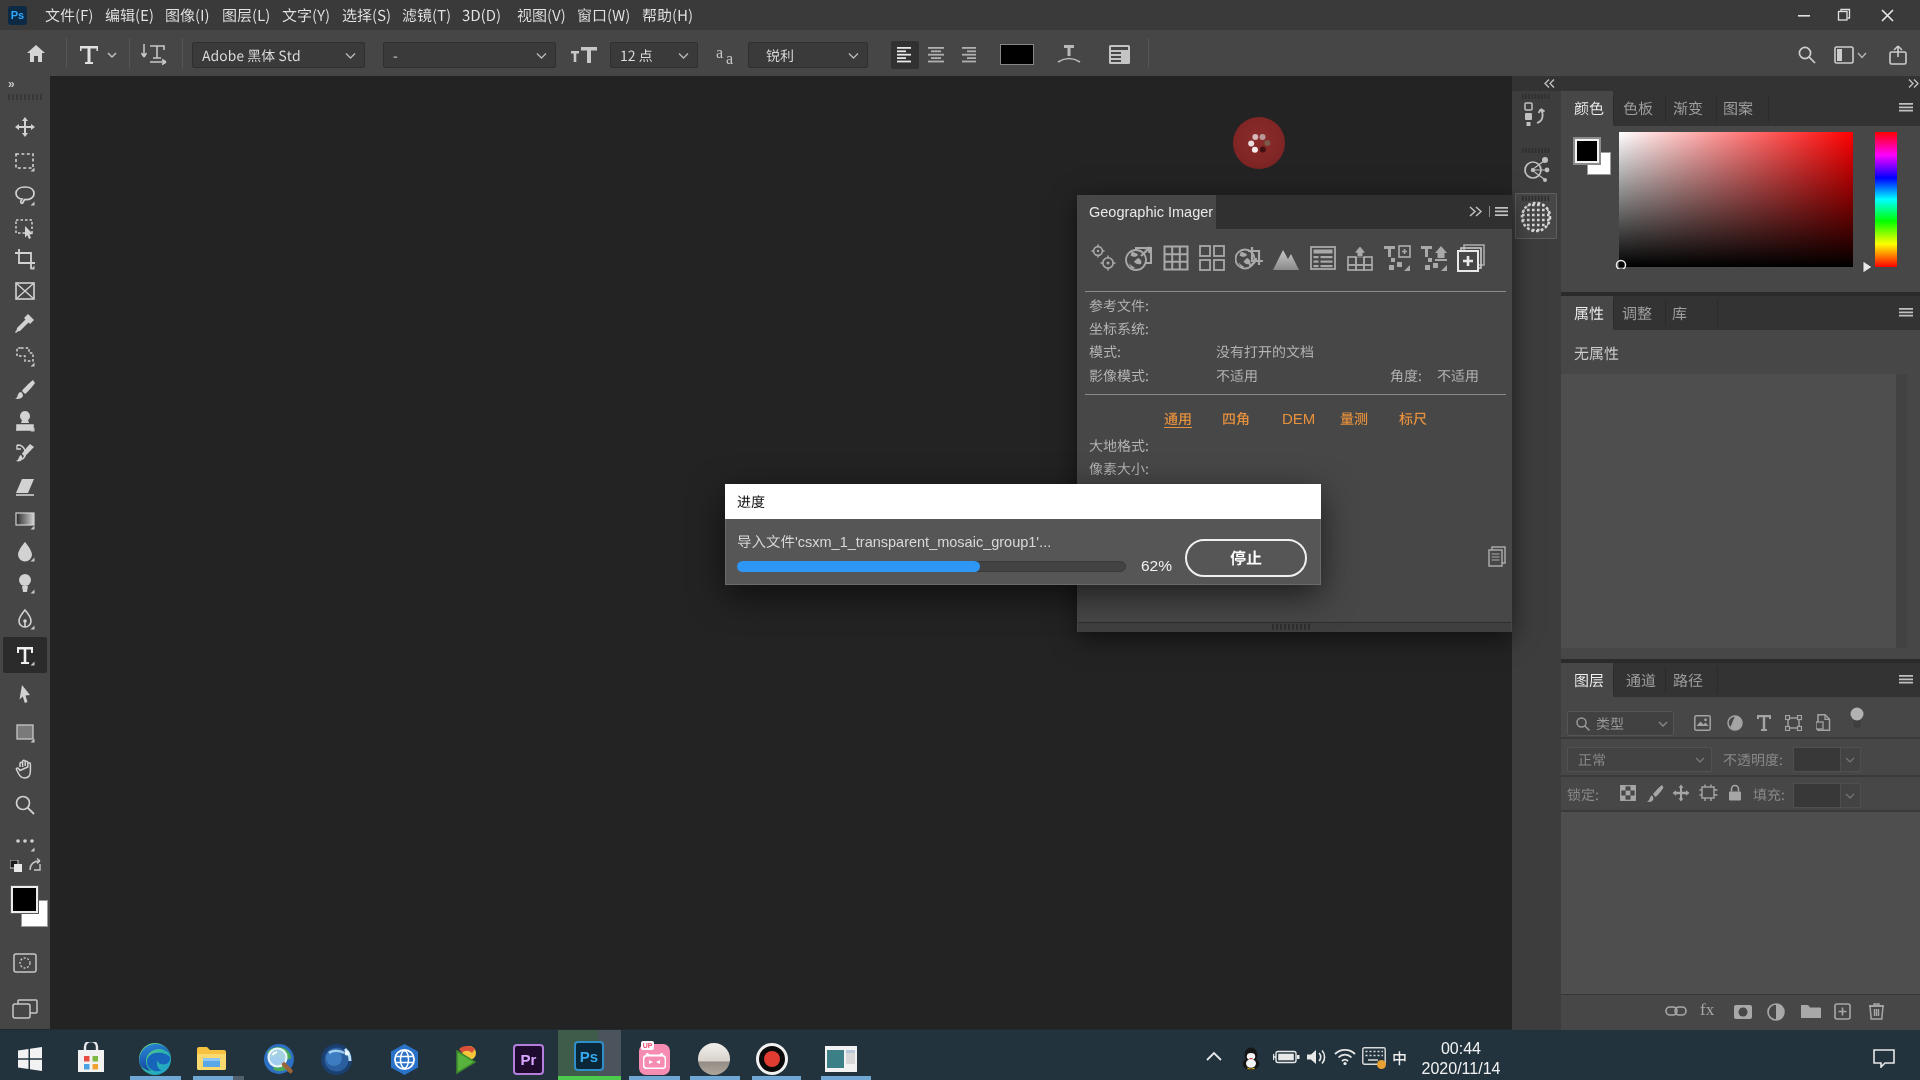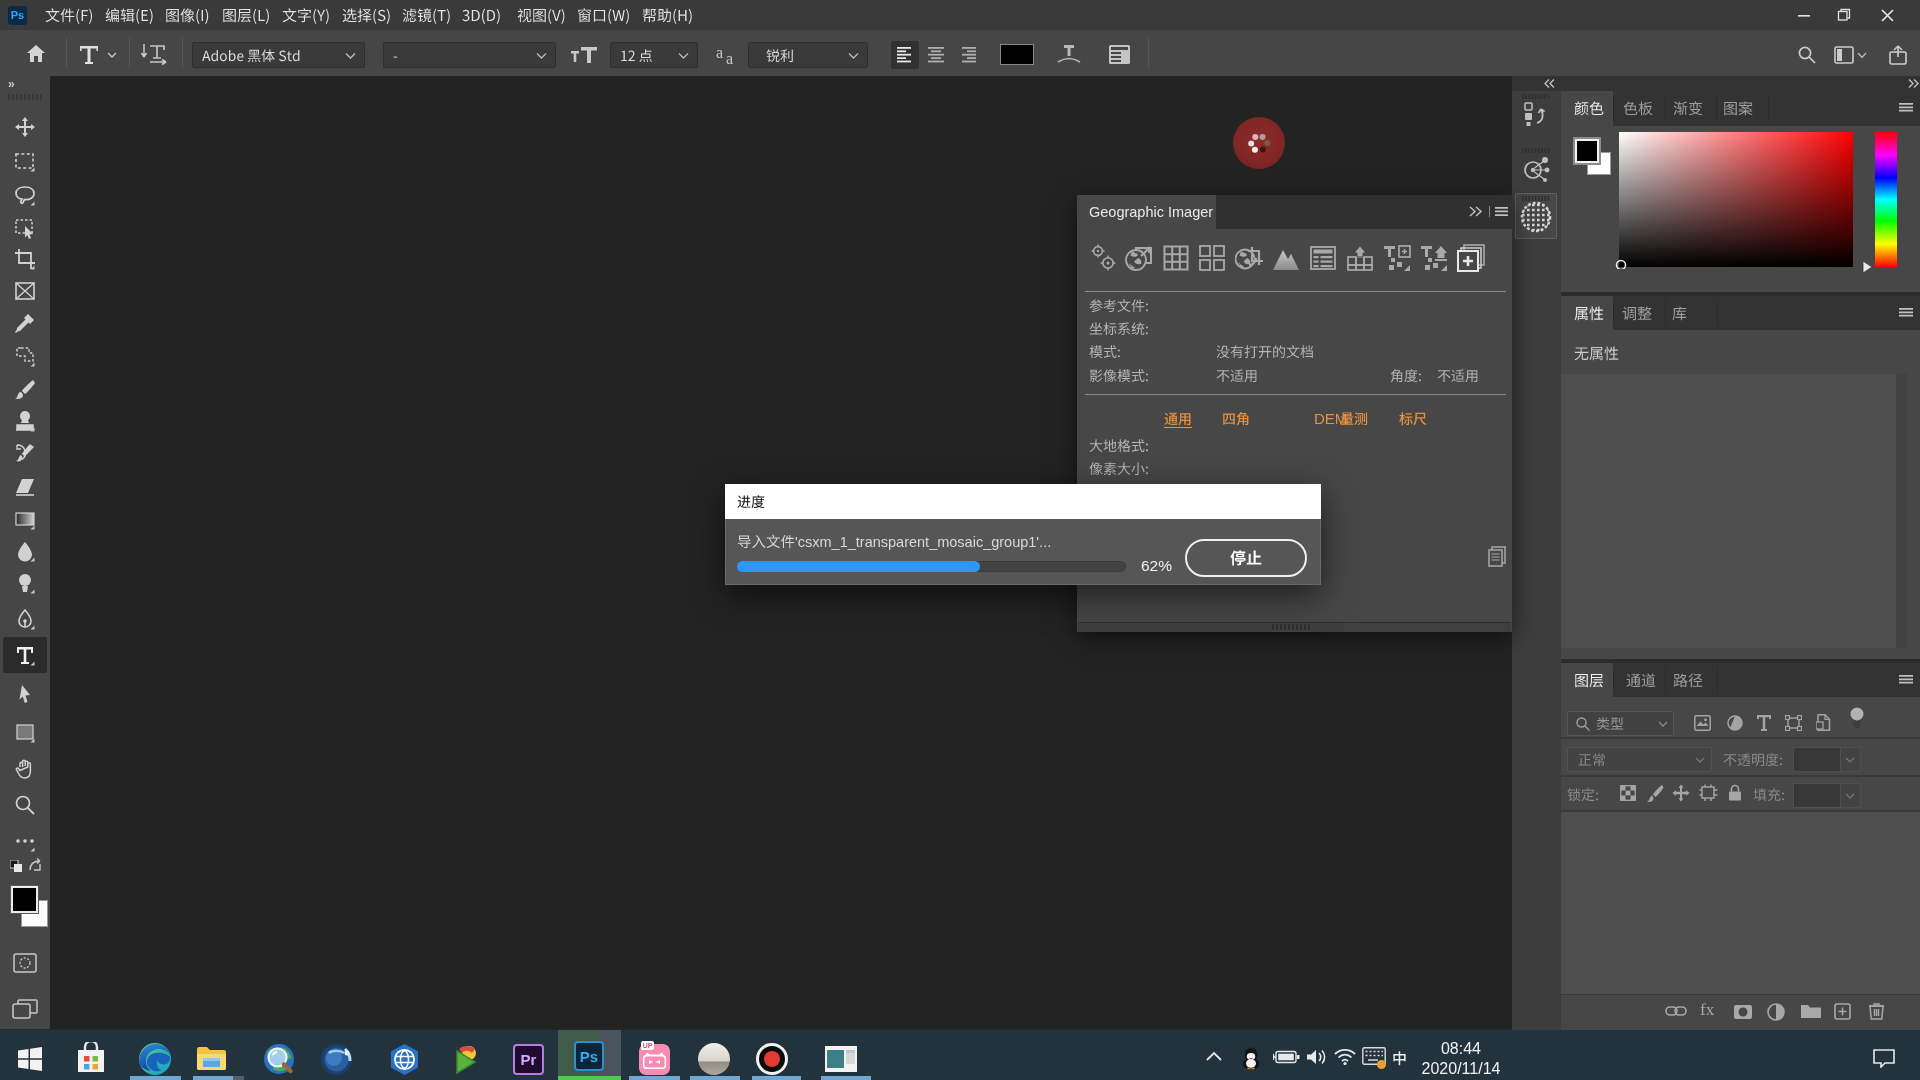--- a/index.html
+++ b/index.html
@@ -648,21 +648,21 @@
 <svg width="44" height="21" viewBox="0 -16 44 21" style="position:absolute;overflow:visible;left:1437px;top:365px">
     <path d="M7.8 -6.7C9.5 -5.6 11.6 -3.9 12.6 -2.8L13.4 -3.7C12.4 -4.7 10.3 -6.3 8.6 -7.4ZM1.0 -10.8V-9.7H7.2C5.8 -7.3 3.4 -4.9 0.6 -3.6C0.8 -3.3 1.2 -2.9 1.3 -2.6C3.3 -3.7 5.0 -5.1 6.4 -6.7V1.1H7.6V-8.2C7.9 -8.7 8.2 -9.2 8.5 -9.7H13.0V-10.8Z M14.9 -10.7C15.6 -10.0 16.5 -9.0 16.9 -8.4L17.8 -9.0C17.3 -9.7 16.4 -10.6 15.6 -11.3ZM20.4 -4.7H25.3V-2.5H20.4ZM17.5 -6.8H14.5V-5.8H16.5V-1.4C15.9 -1.2 15.2 -0.6 14.5 0.0L15.2 0.9C15.9 0.0 16.6 -0.7 17.1 -0.7C17.4 -0.7 17.9 -0.3 18.5 0.0C19.5 0.6 20.7 0.7 22.3 0.7C23.7 0.7 26.2 0.7 27.2 0.6C27.2 0.3 27.3 -0.2 27.5 -0.5C26.1 -0.3 24.0 -0.2 22.4 -0.2C20.8 -0.2 19.6 -0.3 18.7 -0.8C18.1 -1.1 17.8 -1.4 17.5 -1.5ZM19.4 -5.6V-1.6H26.4V-5.6H23.4V-7.4H27.3V-8.3H23.4V-10.2C24.6 -10.3 25.7 -10.5 26.5 -10.8L26.0 -11.7C24.3 -11.1 21.3 -10.8 18.9 -10.6C19.0 -10.4 19.1 -10.0 19.2 -9.8C20.2 -9.8 21.3 -9.9 22.4 -10.0V-8.3H18.3V-7.4H22.4V-5.6Z M30.1 -10.8V-5.7C30.1 -3.7 30.0 -1.2 28.4 0.5C28.7 0.6 29.1 1.0 29.3 1.2C30.3 0.0 30.8 -1.6 31.0 -3.2H34.5V1.0H35.6V-3.2H39.4V-0.3C39.4 -0.1 39.3 0.0 39.0 0.0C38.7 0.1 37.8 0.1 36.8 0.0C36.9 0.3 37.1 0.8 37.2 1.0C38.5 1.1 39.3 1.0 39.8 0.9C40.2 0.7 40.4 0.4 40.4 -0.3V-10.8ZM31.2 -9.8H34.5V-7.5H31.2ZM39.4 -9.8V-7.5H35.6V-9.8ZM31.2 -6.5H34.5V-4.2H31.1C31.2 -4.7 31.2 -5.2 31.2 -5.7ZM39.4 -6.5V-4.2H35.6V-6.5Z" fill="#b5b5b5"></path>
   </svg>
 <svg width="30" height="21" viewBox="0 -16 30 21" style="position:absolute;overflow:visible;left:1164px;top:408px">
     <path d="M0.8 -10.5C1.6 -9.8 2.7 -8.8 3.2 -8.1L4.2 -9.0C3.6 -9.6 2.5 -10.6 1.7 -11.3ZM3.7 -6.5H0.5V-5.3H2.4V-1.6C1.8 -1.3 1.1 -0.7 0.5 -0.0L1.3 1.1C1.9 0.2 2.6 -0.7 3.1 -0.7C3.4 -0.7 3.9 -0.2 4.4 0.1C5.4 0.7 6.6 0.9 8.3 0.9C9.8 0.9 12.2 0.8 13.2 0.7C13.3 0.4 13.5 -0.2 13.6 -0.5C12.2 -0.4 9.9 -0.3 8.3 -0.3C6.8 -0.3 5.6 -0.4 4.6 -0.9C4.2 -1.2 3.9 -1.4 3.7 -1.6ZM5.1 -11.3V-10.3H10.6C10.2 -9.9 9.6 -9.6 9.0 -9.3C8.4 -9.6 7.7 -9.9 7.1 -10.1L6.2 -9.4C7.0 -9.1 7.9 -8.7 8.7 -8.3H5.1V-1.1H6.3V-3.3H8.3V-1.1H9.5V-3.3H11.6V-2.3C11.6 -2.1 11.6 -2.1 11.4 -2.1C11.3 -2.1 10.7 -2.1 10.1 -2.1C10.3 -1.8 10.4 -1.3 10.5 -1.0C11.4 -1.0 12.0 -1.0 12.4 -1.2C12.8 -1.4 12.9 -1.7 12.9 -2.3V-8.3H11.0L11.1 -8.3C10.8 -8.5 10.5 -8.6 10.2 -8.8C11.2 -9.4 12.2 -10.1 12.9 -10.8L12.1 -11.4L11.8 -11.3ZM11.6 -7.3V-6.3H9.5V-7.3ZM6.3 -5.3H8.3V-4.3H6.3ZM6.3 -6.3V-7.3H8.3V-6.3ZM11.6 -5.3V-4.3H9.5V-5.3Z M16.1 -10.8V-5.8C16.1 -3.8 15.9 -1.3 14.4 0.4C14.7 0.6 15.2 1.0 15.4 1.3C16.5 0.1 17.0 -1.5 17.2 -3.0H20.4V1.0H21.8V-3.0H25.2V-0.5C25.2 -0.2 25.1 -0.2 24.8 -0.2C24.6 -0.1 23.6 -0.1 22.7 -0.2C22.9 0.2 23.1 0.8 23.2 1.1C24.5 1.1 25.3 1.1 25.8 0.9C26.3 0.7 26.5 0.3 26.5 -0.5V-10.8ZM17.4 -9.6H20.4V-7.6H17.4ZM25.2 -9.6V-7.6H21.8V-9.6ZM17.4 -6.4H20.4V-4.3H17.3C17.4 -4.8 17.4 -5.3 17.4 -5.8ZM25.2 -6.4V-4.3H21.8V-6.4Z" fill="#e8913d"></path>
   </svg>
 <div style="position:absolute;left:1164px;top:427px;width:28px;height:1px;background:#e8913d;"></div>
 <svg width="30" height="21" viewBox="0 -16 30 21" style="position:absolute;overflow:visible;left:1222px;top:408px">
     <path d="M1.2 -10.6V0.7H2.5V-0.3H11.4V0.6H12.8V-10.6ZM2.5 -1.6V-9.3H4.8C4.7 -6.2 4.5 -4.5 2.6 -3.5C2.9 -3.2 3.2 -2.8 3.4 -2.4C5.7 -3.6 6.0 -5.7 6.1 -9.3H7.8V-5.2C7.8 -4.0 8.0 -3.5 9.2 -3.5C9.4 -3.5 10.3 -3.5 10.6 -3.5C10.9 -3.5 11.2 -3.5 11.4 -3.5V-1.6ZM9.0 -9.3H11.4V-3.9L11.4 -4.7C11.2 -4.6 10.8 -4.6 10.5 -4.6C10.3 -4.6 9.6 -4.6 9.4 -4.6C9.1 -4.6 9.0 -4.8 9.0 -5.2Z M17.9 -7.4H20.7V-5.9H17.9ZM17.9 -8.6H17.9C18.3 -9.0 18.6 -9.4 18.9 -9.8H22.6C22.3 -9.4 22.0 -8.9 21.6 -8.6ZM25.0 -7.4V-5.9H22.1V-7.4ZM18.5 -11.9C17.9 -10.5 16.6 -8.8 14.7 -7.6C15.0 -7.4 15.5 -6.9 15.7 -6.6C16.0 -6.8 16.3 -7.1 16.6 -7.3V-5.0C16.6 -3.3 16.4 -1.2 14.9 0.4C15.2 0.5 15.7 1.0 15.9 1.3C16.8 0.4 17.4 -0.8 17.6 -2.0H20.7V0.9H22.1V-2.0H25.0V-0.4C25.0 -0.2 24.9 -0.1 24.7 -0.1C24.5 -0.1 23.6 -0.1 22.8 -0.2C23.0 0.2 23.2 0.8 23.3 1.1C24.4 1.1 25.2 1.1 25.7 0.9C26.2 0.7 26.4 0.3 26.4 -0.4V-8.6H23.2C23.7 -9.2 24.2 -9.8 24.6 -10.4L23.7 -11.0L23.4 -10.9H19.6L20.0 -11.6ZM17.9 -4.7H20.7V-3.1H17.9C17.9 -3.7 17.9 -4.2 17.9 -4.7ZM25.0 -4.7V-3.1H22.1V-4.7Z" fill="#e8913d"></path>
   </svg>
-<div style="position:absolute;left:1314px;top:410px;font:normal 15px Liberation Sans, sans-serif;color:#e8913d;text-align:left;white-space:nowrap;">DEM</div>
+<div style="position:absolute;left:1282px;top:410px;font:normal 15px Liberation Sans, sans-serif;color:#e8913d;text-align:left;white-space:nowrap;">DEM</div>
 <svg width="30" height="21" viewBox="0 -16 30 21" style="position:absolute;overflow:visible;left:1340px;top:408px">
     <path d="M3.7 -9.3H10.2V-8.7H3.7ZM3.7 -10.7H10.2V-10.0H3.7ZM2.5 -11.4V-8.0H11.5V-11.4ZM0.7 -7.4V-6.5H13.3V-7.4ZM3.4 -3.8H6.3V-3.1H3.4ZM7.6 -3.8H10.6V-3.1H7.6ZM3.4 -5.2H6.3V-4.5H3.4ZM7.6 -5.2H10.6V-4.5H7.6ZM0.6 -0.2V0.8H13.4V-0.2H7.6V-0.8H12.2V-1.7H7.6V-2.4H11.9V-5.9H2.2V-2.4H6.3V-1.7H1.8V-0.8H6.3V-0.2Z M20.8 -1.2C21.5 -0.5 22.3 0.5 22.6 1.1L23.5 0.5C23.1 -0.1 22.3 -1.0 21.6 -1.7ZM18.3 -11.0V-2.1H19.3V-10.1H22.1V-2.1H23.2V-11.0ZM26.0 -11.6V-0.2C26.0 -0.0 25.9 0.0 25.7 0.0C25.5 0.0 24.9 0.1 24.1 0.0C24.3 0.4 24.5 0.8 24.5 1.1C25.5 1.1 26.1 1.1 26.5 0.9C26.9 0.7 27.1 0.4 27.1 -0.3V-11.6ZM24.1 -10.5V-2.1H25.1V-10.5ZM20.2 -9.2V-4.0C20.2 -2.4 19.9 -0.7 17.7 0.4C17.8 0.5 18.1 1.0 18.3 1.2C20.8 -0.0 21.2 -2.2 21.2 -4.0V-9.2ZM15.1 -10.7C15.8 -10.3 16.8 -9.6 17.3 -9.2L18.1 -10.3C17.6 -10.7 16.6 -11.3 15.8 -11.7ZM14.5 -7.0C15.2 -6.5 16.3 -5.9 16.8 -5.5L17.6 -6.6C17.0 -7.0 16.0 -7.5 15.2 -7.9ZM14.7 0.3 15.9 1.0C16.5 -0.3 17.2 -2.0 17.7 -3.5L16.6 -4.2C16.0 -2.6 15.3 -0.8 14.7 0.3Z" fill="#e8913d"></path>
   </svg>
 <svg width="30" height="21" viewBox="0 -16 30 21" style="position:absolute;overflow:visible;left:1399px;top:408px">
     <path d="M6.5 -10.8V-9.6H12.7V-10.8ZM10.9 -4.5C11.5 -3.1 12.1 -1.2 12.3 -0.1L13.5 -0.5C13.3 -1.7 12.6 -3.5 12.0 -4.9ZM6.7 -4.8C6.4 -3.3 5.8 -1.8 5.0 -0.8C5.3 -0.7 5.8 -0.3 6.0 -0.1C6.8 -1.2 7.5 -2.9 7.9 -4.5ZM5.9 -7.5V-6.3H8.8V-0.5C8.8 -0.3 8.7 -0.2 8.5 -0.2C8.3 -0.2 7.7 -0.2 7.1 -0.3C7.3 0.2 7.4 0.7 7.5 1.1C8.4 1.1 9.1 1.1 9.5 0.9C10.0 0.6 10.1 0.3 10.1 -0.4V-6.3H13.4V-7.5ZM2.7 -11.8V-8.9H0.6V-7.7H2.4C2.0 -6.0 1.1 -4.1 0.3 -3.1C0.5 -2.7 0.9 -2.2 1.0 -1.8C1.6 -2.6 2.2 -4.0 2.7 -5.3V1.2H4.0V-5.9C4.4 -5.2 4.9 -4.4 5.1 -4.0L5.8 -5.1C5.6 -5.4 4.4 -6.9 4.0 -7.4V-7.7H5.7V-8.9H4.0V-11.8Z M16.4 -11.2V-7.2C16.4 -4.9 16.2 -1.8 14.4 0.3C14.7 0.5 15.3 1.0 15.5 1.2C17.1 -0.6 17.6 -3.3 17.8 -5.5H21.1C22.0 -2.2 23.6 0.1 26.6 1.1C26.8 0.7 27.2 0.2 27.5 -0.1C24.8 -0.9 23.3 -2.9 22.5 -5.5H26.2V-11.2ZM17.8 -9.9H24.8V-6.8H17.8V-7.2Z" fill="#e8913d"></path>
   </svg>
 <svg width="61" height="21" viewBox="0 -16 61 21" style="position:absolute;overflow:visible;left:1089px;top:435px">
     <path d="M6.5 -11.7C6.4 -10.6 6.5 -9.2 6.2 -7.7H0.9V-6.7H6.1C5.5 -4.0 4.1 -1.3 0.6 0.2C0.9 0.4 1.2 0.8 1.4 1.1C4.8 -0.5 6.3 -3.2 7.0 -5.9C8.1 -2.7 9.9 -0.2 12.6 1.1C12.8 0.8 13.1 0.4 13.4 0.1C10.7 -1.0 8.9 -3.6 7.9 -6.7H13.2V-7.7H7.4C7.6 -9.2 7.6 -10.6 7.6 -11.7Z M20.0 -10.5V-6.6L18.5 -6.0L18.9 -5.1L20.0 -5.5V-1.1C20.0 0.4 20.5 0.8 22.1 0.8C22.4 0.8 25.1 0.8 25.5 0.8C27.0 0.8 27.3 0.2 27.5 -1.8C27.2 -1.8 26.8 -2.0 26.6 -2.1C26.5 -0.5 26.3 -0.2 25.5 -0.2C24.9 -0.2 22.6 -0.2 22.1 -0.2C21.2 -0.2 21.0 -0.3 21.0 -1.1V-6.0L22.9 -6.8V-2.0H23.9V-7.2L25.8 -8.0C25.8 -5.8 25.8 -4.2 25.7 -3.9C25.7 -3.6 25.6 -3.5 25.3 -3.5C25.2 -3.5 24.7 -3.5 24.4 -3.5C24.5 -3.3 24.6 -2.9 24.6 -2.6C25.0 -2.6 25.6 -2.6 26.0 -2.7C26.4 -2.8 26.6 -3.1 26.7 -3.6C26.8 -4.2 26.9 -6.3 26.9 -8.9L26.9 -9.1L26.2 -9.4L26.0 -9.2L25.8 -9.0L23.9 -8.3V-11.8H22.9V-7.8L21.0 -7.1V-10.5ZM14.5 -2.2 14.9 -1.1C16.1 -1.7 17.7 -2.4 19.2 -3.1L19.0 -4.0L17.4 -3.3V-7.4H19.0V-8.4H17.4V-11.6H16.4V-8.4H14.6V-7.4H16.4V-2.9C15.7 -2.6 15.0 -2.4 14.5 -2.2Z M36.0 -9.3H39.1C38.7 -8.5 38.1 -7.6 37.5 -6.9C36.8 -7.6 36.3 -8.4 35.9 -9.1ZM30.8 -11.8V-8.8H28.7V-7.8H30.7C30.3 -5.8 29.3 -3.6 28.4 -2.5C28.6 -2.2 28.8 -1.8 28.9 -1.5C29.6 -2.5 30.3 -4.0 30.8 -5.6V1.1H31.8V-6.0C32.3 -5.3 32.7 -4.6 33.0 -4.2L33.6 -5.0C33.3 -5.3 32.2 -6.7 31.8 -7.2V-7.8H33.4L33.1 -7.5C33.3 -7.3 33.7 -7.0 33.9 -6.8C34.4 -7.2 34.9 -7.7 35.3 -8.3C35.7 -7.6 36.2 -6.9 36.8 -6.3C35.6 -5.3 34.2 -4.5 32.8 -4.1C33.0 -3.9 33.2 -3.5 33.4 -3.2C33.7 -3.4 34.1 -3.5 34.5 -3.7V1.1H35.4V0.5H39.4V1.1H40.4V-3.8L41.0 -3.5C41.2 -3.8 41.5 -4.2 41.7 -4.4C40.3 -4.8 39.1 -5.5 38.2 -6.3C39.1 -7.3 39.9 -8.5 40.4 -10.0L39.8 -10.3L39.6 -10.2H36.6C36.8 -10.7 37.0 -11.1 37.2 -11.5L36.1 -11.8C35.6 -10.3 34.7 -9.0 33.6 -8.0V-8.8H31.8V-11.8ZM35.4 -0.4V-3.1H39.4V-0.4ZM35.2 -4.0C36.0 -4.5 36.8 -5.0 37.5 -5.6C38.1 -5.0 38.9 -4.5 39.9 -4.0Z M51.9 -11.1C52.7 -10.6 53.5 -9.8 53.9 -9.3L54.7 -10.0C54.2 -10.5 53.4 -11.2 52.6 -11.7ZM49.9 -11.7C49.9 -10.8 49.9 -10.0 50.0 -9.1H42.8V-8.1H50.0C50.4 -2.9 51.6 1.1 53.9 1.1C55.0 1.1 55.4 0.4 55.5 -2.0C55.2 -2.1 54.9 -2.4 54.6 -2.6C54.5 -0.7 54.4 0.1 54.0 0.1C52.6 0.1 51.5 -3.4 51.1 -8.1H55.3V-9.1H51.1C51.0 -10.0 51.0 -10.8 51.0 -11.7ZM42.8 -0.3 43.2 0.7C45.0 0.3 47.5 -0.3 49.9 -0.8L49.8 -1.8L46.8 -1.1V-5.0H49.4V-6.0H43.3V-5.0H45.8V-0.9Z M57.9 -5.5C58.5 -5.5 58.9 -5.9 58.9 -6.4C58.9 -7.0 58.5 -7.4 57.9 -7.4C57.4 -7.4 57.0 -7.0 57.0 -6.4C57.0 -5.9 57.4 -5.5 57.9 -5.5ZM57.9 0.2C58.5 0.2 58.9 -0.2 58.9 -0.8C58.9 -1.4 58.5 -1.8 57.9 -1.8C57.4 -1.8 57.0 -1.4 57.0 -0.8C57.0 -0.2 57.4 0.2 57.9 0.2Z" fill="#b5b5b5"></path>
   </svg>
 <svg width="61" height="21" viewBox="0 -16 61 21" style="position:absolute;overflow:visible;left:1089px;top:458px">
@@ -827,16 +827,16 @@
     <circle cx="11" cy="15.5" r="1.6" fill="#e8e8e8"></circle>
   </svg>
 <svg style="position:absolute;left:1362px;top:1047px" width="26" height="23" viewBox="0 0 26 23">
     <rect x="0.8" y="0.8" width="22.4" height="16.4" rx="1.5" fill="none" stroke="#dcdcdc" stroke-width="1.4"></rect>
     <path d="M3.5 4.5 H5.5 M7.5 4.5 H9.5 M11.5 4.5 H13.5 M15.5 4.5 H17.5 M19.5 4.5 H21 M3.5 8.5 H5.5 M7.5 8.5 H9.5 M11.5 8.5 H13.5 M15.5 8.5 H17.5 M19.5 8.5 H21 M6 13 H16" stroke="#dcdcdc" stroke-width="1.3"></path>
     <circle cx="19.5" cy="17.5" r="4.5" fill="#e8a033"></circle>
   </svg>
 <svg width="17" height="22" viewBox="0 -17 17 22" style="position:absolute;overflow:visible;left:1392px;top:1047px">
     <path d="M6.7 -12.7V-10.0H1.4V-2.7H2.8V-3.6H6.7V1.2H8.2V-3.6H12.1V-2.7H13.6V-10.0H8.2V-12.7ZM2.8 -5.0V-8.6H6.7V-5.0ZM12.1 -5.0H8.2V-8.6H12.1Z" fill="#f0f0f0"></path>
   </svg>
-<div style="position:absolute;left:1411px;top:1040px;width:100px;font:normal 16px Liberation Sans, sans-serif;color:#f2f2f2;text-align:center;white-space:nowrap;">08:44</div>
+<div style="position:absolute;left:1411px;top:1040px;width:100px;font:normal 16px Liberation Sans, sans-serif;color:#f2f2f2;text-align:center;white-space:nowrap;">00:44</div>
 <div style="position:absolute;left:1411px;top:1060px;width:100px;font:normal 16px Liberation Sans, sans-serif;color:#f2f2f2;text-align:center;white-space:nowrap;">2020/11/14</div>
 <svg style="position:absolute;left:1872px;top:1048px" width="24" height="20" viewBox="0 0 24 20">
     <path d="M2 2 H22 V15 H13 L9 19 V15 H2 Z" fill="none" stroke="#e8e8e8" stroke-width="1.6"></path>
   </svg>
 </body></html>

